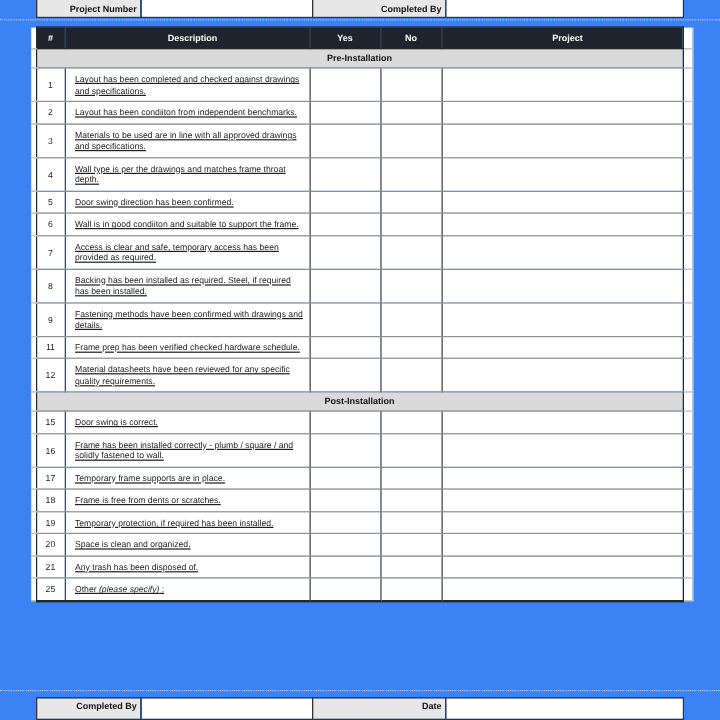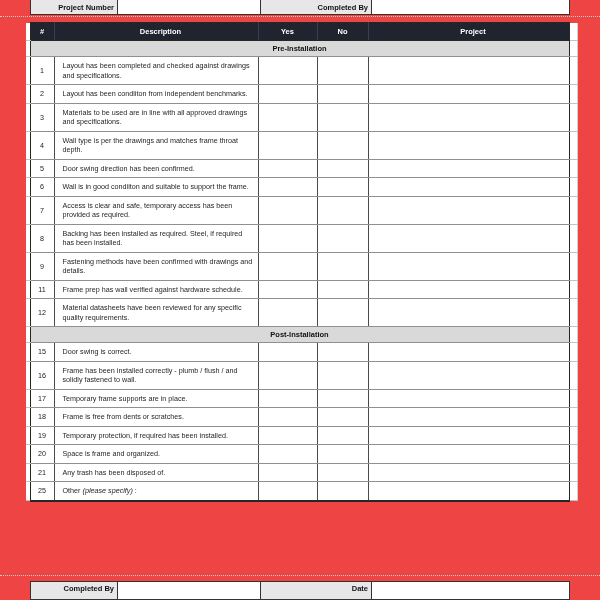--- a/index.html
+++ b/index.html
@@ -1,17 +1,17 @@
 <!DOCTYPE html>
 <html><head>
 <meta charset="utf-8">
 <style>
   html,body{margin:0;padding:0;background:#ffffff;}
   #screen{
-    position:relative;width:600px;height:600px;overflow:hidden;background:#ef4444;
+    position:relative;width:600px;height:600px;overflow:hidden;background:#3b82f6;
     font-family:"Liberation Sans", sans-serif;color:#1a1a1a;
   }
   table{border-collapse:collapse;table-layout:fixed;}
   
   .mini{position:absolute;left:30px;width:539px;}
   .mini td{border:1px solid #333333;height:20px;vertical-align:bottom;padding:0 3px 2px 3px;
            font-size:7.5px;overflow:hidden;white-space:nowrap;}
   .mini td.lab{background:#e7e7e7;font-weight:bold;text-align:right;color:#111;}
   .mini td.val{background:#ffffff;}
   #topbar{top:-9px;}
@@ -33,21 +33,21 @@
   #main .or{border-right:1.5px solid #262626 !important;}
   #main td.c{
     border-left:1px solid #4a4a4a;border-right:1px solid #4a4a4a;
     border-bottom:1px solid #8f8f8f;background:#ffffff;vertical-align:middle;
   }
   #main td.section{
     background:#d9d9d9;font-size:7.5px;font-weight:bold;text-align:center;
     height:13px;border-bottom:1px solid #8f8f8f;color:#111;margin-left:23px;
   }
   #main td.numcell{font-size:7.2px;text-align:center;color:#222;padding:0;}
-  #main td.desccell{font-size:7.2px;line-height:9.5px;padding:4px 2px 4px 8px;color:#1f1f1f;}
+  #main td.desccell{font-size:7.2px;line-height:9.5px;padding:4px 2px 4px 8px;color:#1f1f1f;text-decoration:underline;}
   #main td.desccell .it{font-style:italic;}
   #main tbody tr:last-child td.c{border-bottom:2px solid #262626;}
   
   .dotline{position:absolute;left:0;width:600px;height:0;border-top:1px dotted #cfcfcf;}
   #dot-top{top:16px;}
   #dot-bottom{top:575px;}
 </style>
 </head>
 <body>
 
@@ -176,21 +176,21 @@
           <td class="c numcell ol">9</td>
           <td class="c desccell">Fastening methods have been confirmed with drawings and details.</td>
           <td class="c"></td>
           <td class="c"></td>
           <td class="c or"></td>
           <td class="gut gr"></td>
         </tr>
         <tr>
           <td class="gut"></td>
           <td class="c numcell ol">11</td>
-          <td class="c desccell">Frame prep has wall verified against hardware schedule.</td>
+          <td class="c desccell">Frame prep has been verified checked hardware schedule.</td>
           <td class="c"></td>
           <td class="c"></td>
           <td class="c or"></td>
           <td class="gut gr"></td>
         </tr>
         <tr>
           <td class="gut"></td>
           <td class="c numcell ol">12</td>
           <td class="c desccell">Material datasheets have been reviewed for any specific quality requirements.</td>
           <td class="c"></td>
@@ -208,21 +208,21 @@
           <td class="c numcell ol">15</td>
           <td class="c desccell">Door swing is correct.</td>
           <td class="c"></td>
           <td class="c"></td>
           <td class="c or"></td>
           <td class="gut gr"></td>
         </tr>
         <tr>
           <td class="gut"></td>
           <td class="c numcell ol">16</td>
-          <td class="c desccell">Frame has been installed correctly - plumb / flush / and solidly fastened to wall.</td>
+          <td class="c desccell">Frame has been installed correctly - plumb / square / and solidly fastened to wall.</td>
           <td class="c"></td>
           <td class="c"></td>
           <td class="c or"></td>
           <td class="gut gr"></td>
         </tr>
         <tr>
           <td class="gut"></td>
           <td class="c numcell ol">17</td>
           <td class="c desccell">Temporary frame supports are in place.</td>
           <td class="c"></td>
@@ -244,21 +244,21 @@
           <td class="c numcell ol">19</td>
           <td class="c desccell">Temporary protection, if required has been installed.</td>
           <td class="c"></td>
           <td class="c"></td>
           <td class="c or"></td>
           <td class="gut gr"></td>
         </tr>
         <tr>
           <td class="gut"></td>
           <td class="c numcell ol">20</td>
-          <td class="c desccell">Space is frame and organized.</td>
+          <td class="c desccell">Space is clean and organized.</td>
           <td class="c"></td>
           <td class="c"></td>
           <td class="c or"></td>
           <td class="gut gr"></td>
         </tr>
         <tr>
           <td class="gut"></td>
           <td class="c numcell ol">21</td>
           <td class="c desccell">Any trash has been disposed of.</td>
           <td class="c"></td>

